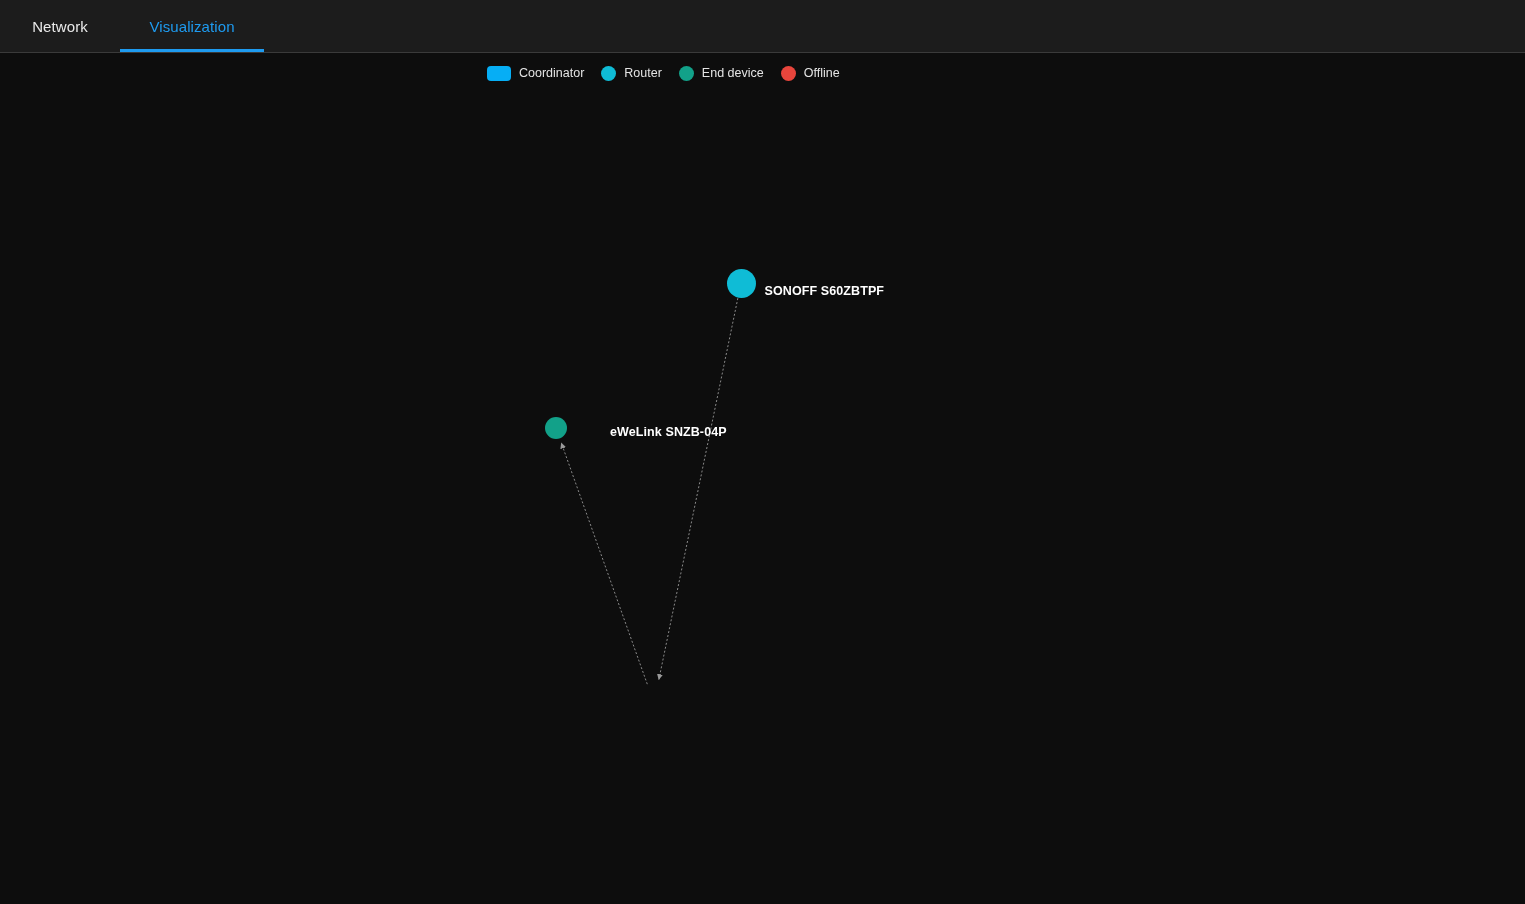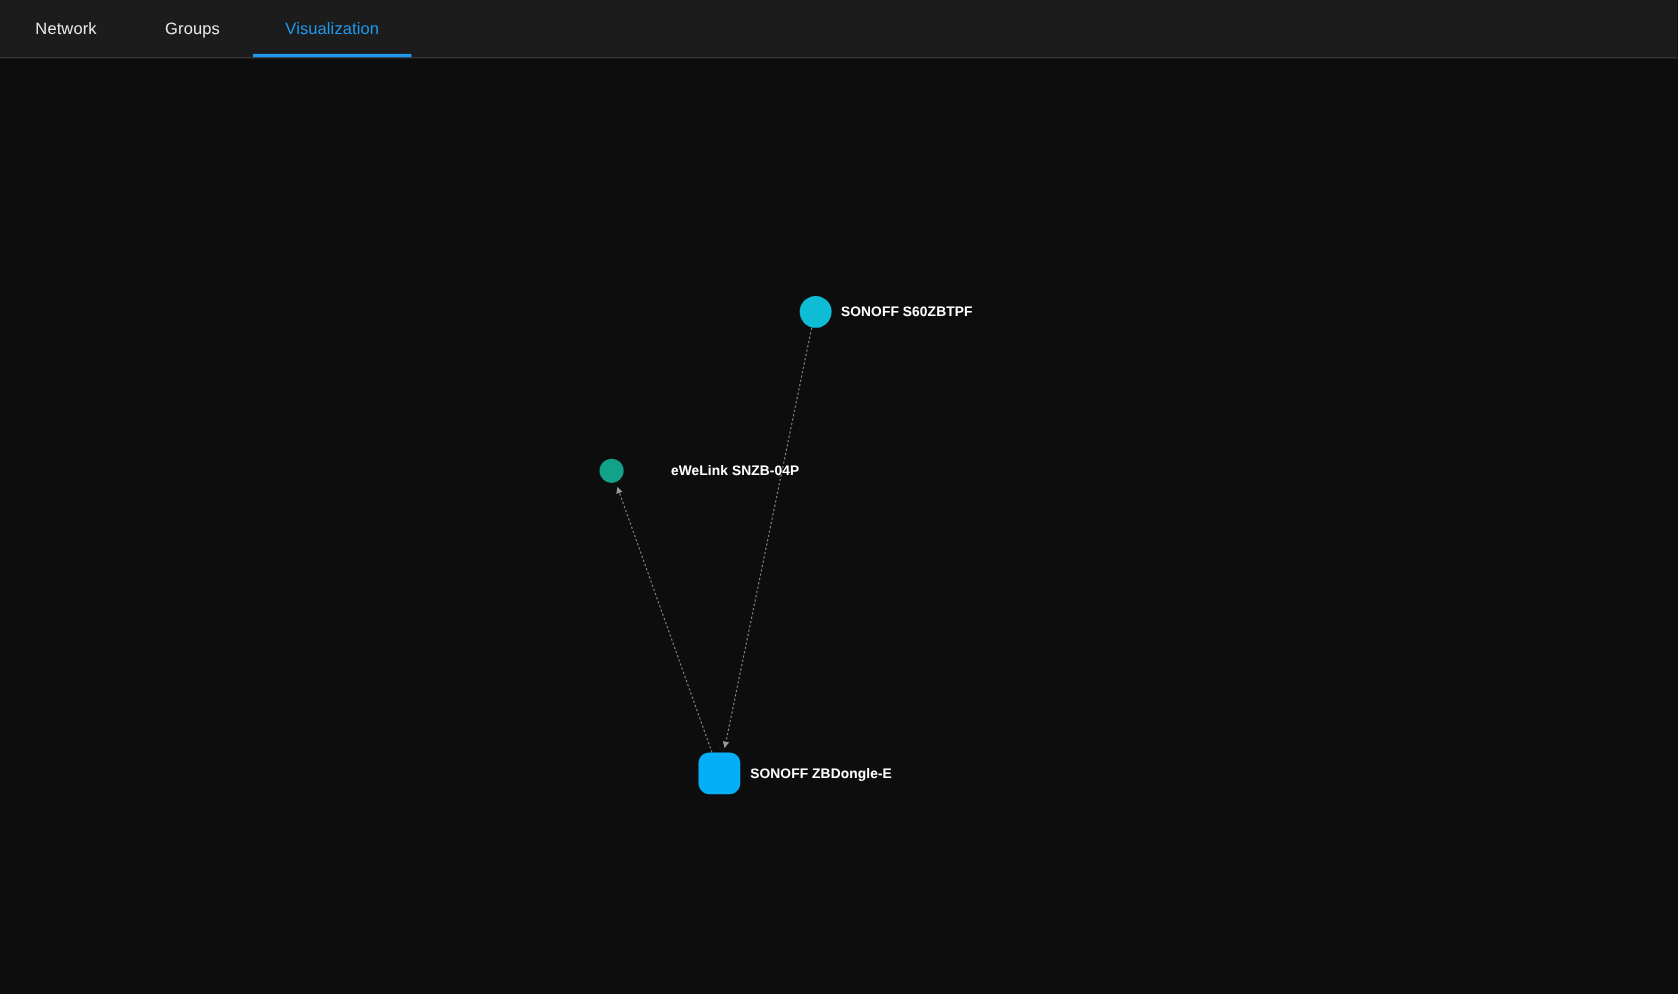--- a/index.html
+++ b/index.html
@@ -131,21 +131,21 @@
     left: 0;
     top: 0;
     width: 1525px;
     height: 851px;
     display: block;
   }
 
   .node {
     position: absolute;
     display: flex;
-    align-items: center;
+    align-items: flex-end;
     cursor: pointer;
   }
 
   .node-shape-circle {
     border-radius: 50%;
     flex: none;
   }
 
   .node-shape-square {
     border-radius: 10px;
@@ -162,25 +162,47 @@
   }
 </style>
 </head>
 <body>
 
 <div id="app">
 
   <div class="tabbar">
     <div class="tabs">
       <button class="tab" id="tab-network">Network</button>
-      <button class="tab" id="tab-groups">Groups</button>
       <button class="tab active" id="tab-visualization">Visualization</button>
     </div>
   </div>
 
+  <div class="legend">
+
+    <div class="legend-item">
+      <span class="legend-swatch-rect" style="background:#06aef5"></span>
+      <span class="legend-label">Coordinator</span>
+    </div>
+
+    <div class="legend-item">
+      <span class="legend-swatch-circle" style="background:#0fbcd6"></span>
+      <span class="legend-label">Router</span>
+    </div>
+
+    <div class="legend-item">
+      <span class="legend-swatch-circle" style="background:#12a189"></span>
+      <span class="legend-label">End device</span>
+    </div>
+
+    <div class="legend-item">
+      <span class="legend-swatch-circle" style="background:#e8453c"></span>
+      <span class="legend-label">Offline</span>
+    </div>
+
+  </div>
 
   <div class="graph">
 
     <svg class="graph-svg" viewBox="0 0 1525 851">
       <defs>
         <marker id="arrow" viewBox="0 0 10 10" refX="9" refY="5" markerWidth="6" markerHeight="6" orient="auto-start-reverse">
           <path d="M 0 0 L 10 5 L 0 10 z" fill="#9a9a9a"></path>
         </marker>
       </defs>
       <g id="links-group">
@@ -192,20 +214,16 @@
     <div class="node" id="node-router-1" style="left: 726.5px; top: 215.5px;">
       <span class="node-shape-circle" style="width: 29px; height: 29px; background: rgb(15, 188, 214);"></span>
       <span class="node-label">SONOFF S60ZBTPF</span>
     </div>
 
     <div class="node" id="node-enddevice-1" style="left: 545px; top: 364px; gap: 34px;">
       <span class="node-shape-circle" style="width: 22px; height: 22px; background: rgb(18, 161, 137);"></span>
       <span class="node-label">eWeLink SNZB-04P</span>
     </div>
 
-    <div class="node" id="node-coordinator-1" style="left: 635px; top: 631px;">
-      <span class="node-shape-square" style="width: 38px; height: 38px; background: rgb(6, 174, 245);"></span>
-      <span class="node-label">SONOFF ZBDongle-E</span>
-    </div>
 
   </div>
 
 </div>
 
 </body></html>

